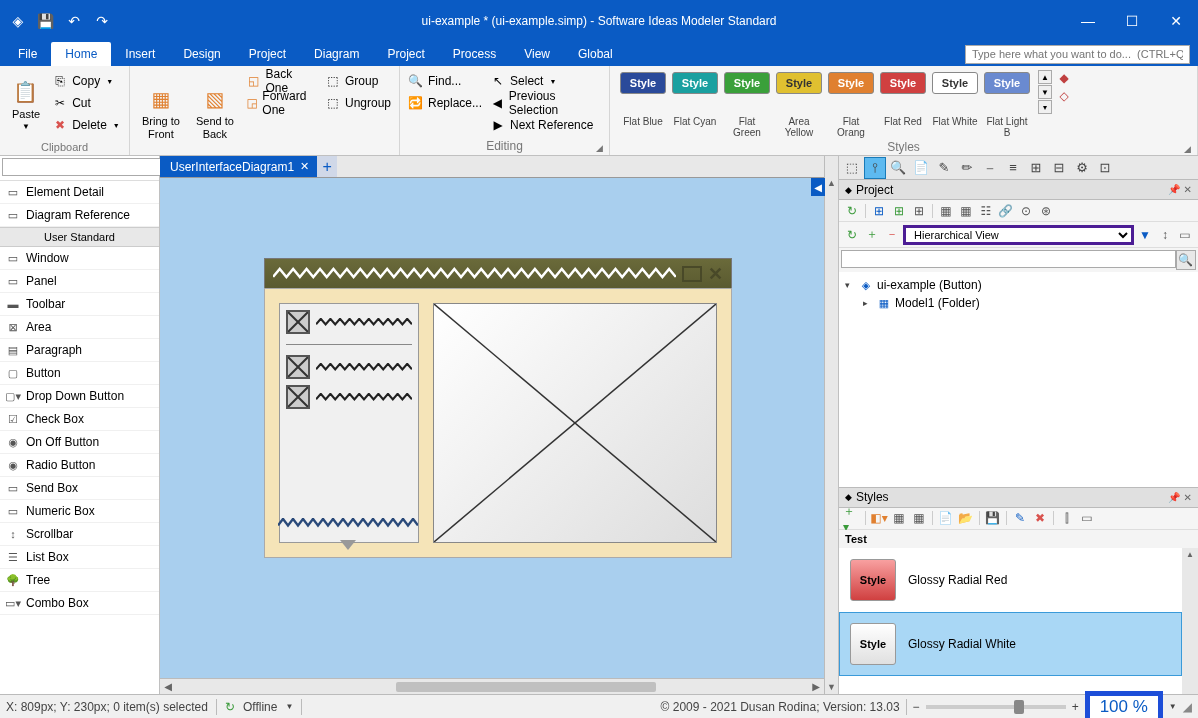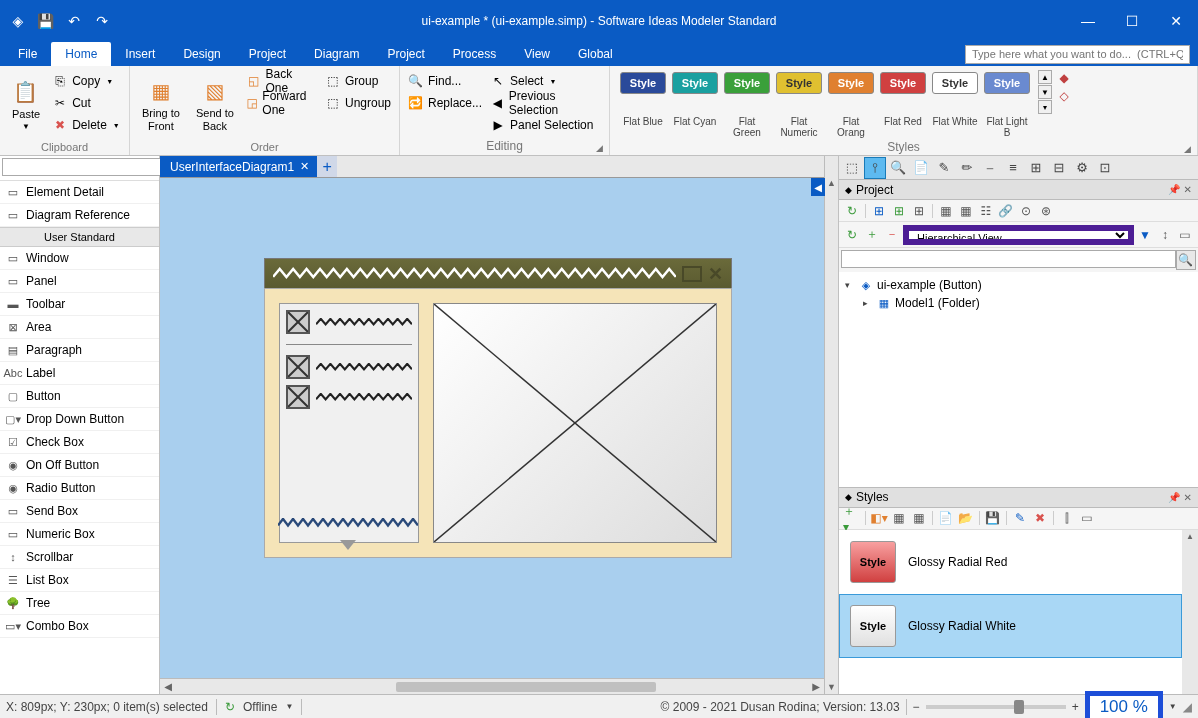--- a/index.html
+++ b/index.html
@@ -83,21 +83,21 @@
 
 .right { width: 360px; display: flex; flex-direction: column; border-left: 1px solid #c0c0c0; background: #f5f5f5; }
 .right-toolbar { height: 24px; background: #e8e8e8; display: flex; align-items: center; gap: 1px; padding: 0 2px; border-bottom: 1px solid #bbb; }
 .rt-btn { width: 22px; height: 22px; display: flex; align-items: center; justify-content: center; cursor: pointer; font-size: 13px; color: #444; }
 .rt-btn.active { background: #5dbaf0; border: 1px solid #1a7bb8; }
 .panel-header { height: 20px; background: #e0e0e0; border-bottom: 1px solid #bbb; display: flex; align-items: center; padding: 0 6px; gap: 4px; font-size: 11px; }
 .panel-header .pin { margin-left: auto; font-size: 10px; color: #666; cursor: pointer; }
 .panel-toolbar { height: 22px; display: flex; align-items: center; gap: 2px; padding: 0 4px; border-bottom: 1px solid #ddd; }
 .pt-btn { width: 18px; height: 18px; display: flex; align-items: center; justify-content: center; font-size: 12px; cursor: pointer; color: #555; }
 .panel-toolbar2 { height: 26px; display: flex; align-items: center; gap: 2px; padding: 0 4px; border-bottom: 1px solid #ddd; }
-.hier-select { flex: 1; height: 20px; border: 6px solid #4c1d95; padding: 0 4px; font-size: 11px; background: #fff; }
+.hier-select { flex: 1; height: 20px; border: 3px solid #4c1d95; padding: 0 4px; font-size: 11px; background: #fff; }
 .proj-search { display: flex; padding: 2px; }
 .proj-search input { flex: 1; border: 1px solid #aaa; height: 18px; }
 .proj-search-btn { width: 20px; height: 20px; background: #e8e8e8; border: 1px solid #aaa; display: flex; align-items: center; justify-content: center; cursor: pointer; }
 .tree { flex: 1; background: #fff; overflow: auto; padding: 4px; }
 .tree-item { display: flex; align-items: center; gap: 4px; padding: 2px; cursor: pointer; }
 .tree-indent { margin-left: 18px; }
 .tree-exp { width: 10px; font-size: 9px; color: #444; }
 .tree-icon { width: 14px; height: 14px; display: flex; align-items: center; justify-content: center; font-size: 11px; }
 
 
@@ -217,21 +217,20 @@
           <div class="small-row">
             <span class="small-icon">⬚</span>
             <span>Group</span>
           </div>
           <div class="small-row">
             <span class="small-icon">⬚</span>
             <span>Ungroup</span>
           </div>
         </div>
       </div>
-      <div class="rg-label">Order</div>
     </div>
 
     <div class="rg" style="width:210px">
       <div class="rg-body">
         <div class="col">
           <div class="small-row">
             <span class="small-icon">🔍</span>
             <span>Find...</span>
           </div>
           <div class="small-row">
@@ -244,21 +243,21 @@
             <span class="small-icon">↖</span>
             <span>Select</span>
             <span style="font-size:7px;margin-left:2px">▼</span>
           </div>
           <div class="small-row">
             <span class="small-icon">◀</span>
             <span>Previous Selection</span>
           </div>
           <div class="small-row">
             <span class="small-icon">▶</span>
-            <span>Panel Selection</span>
+            <span>Next Reference</span>
           </div>
         </div>
       </div>
       <div class="rg-label"><span>Editing</span><span class="rg-arrow">◢</span></div>
     </div>
 
     <div class="rg" style="flex:1">
       <div class="rg-body" style="flex-direction:column;gap:2px">
         <div style="display:flex">
           <div id="styles-row" class="styles-row">
@@ -278,21 +277,21 @@
           </div>
           <div style="display:flex;flex-direction:column;gap:2px;margin-left:4px">
             <span class="small-icon" style="color:#c04040">◆</span>
             <span class="small-icon" style="color:#c04040">◇</span>
           </div>
         </div>
         <div id="styles-labels" class="style-labels">
             <div class="style-lbl">Flat Blue</div>
             <div class="style-lbl">Flat Cyan</div>
             <div class="style-lbl">Flat Green</div>
-            <div class="style-lbl">Flat Numeric</div>
+            <div class="style-lbl">Area Yellow</div>
             <div class="style-lbl">Flat Orang</div>
             <div class="style-lbl">Flat Red</div>
             <div class="style-lbl">Flat White</div>
             <div class="style-lbl">Flat Light B</div>
           </div>
       </div>
       <div class="rg-label"><span>Styles</span><span class="rg-arrow">◢</span></div>
     </div>
   </div>
 
@@ -325,24 +324,20 @@
             <span class="tool-icon">▬</span>
             <span>Toolbar</span>
           </div>
           <div class="tool-item">
             <span class="tool-icon">⊠</span>
             <span>Area</span>
           </div>
           <div class="tool-item">
             <span class="tool-icon">▤</span>
             <span>Paragraph</span>
-          </div>
-          <div class="tool-item">
-            <span class="tool-icon">Abc</span>
-            <span>Label</span>
           </div>
           <div class="tool-item">
             <span class="tool-icon">▢</span>
             <span>Button</span>
           </div>
           <div class="tool-item">
             <span class="tool-icon">▢▾</span>
             <span>Drop Down Button</span>
           </div>
           <div class="tool-item">
@@ -547,20 +542,21 @@
           <span class="pt-btn">📂</span>
           <span style="border-left:1px solid #ccc;height:14px;margin:0 2px"></span>
           <span class="pt-btn icon-blue">💾</span>
           <span style="border-left:1px solid #ccc;height:14px;margin:0 2px"></span>
           <span class="pt-btn icon-blue">✎</span>
           <span class="pt-btn icon-color">✖</span>
           <span style="border-left:1px solid #ccc;height:14px;margin:0 2px"></span>
           <span class="pt-btn">⫿</span>
           <span class="pt-btn">▭</span>
         </div>
+        <div class="sp-cat">Test</div>
         <div style="display:flex;flex:1">
           <div class="sp-list" id="sp-list" style="flex:1">
               <div class="sp-item">
                 <div class="sp-preview" style="background:linear-gradient(#f8a0a0, #d04040)">Style</div>
                 <span>Glossy Radial Red</span>
               </div>
               <div class="sp-item selected">
                 <div class="sp-preview" style="background:linear-gradient(#ffffff, #e0e0e0)">Style</div>
                 <span>Glossy Radial White</span>
               </div>

